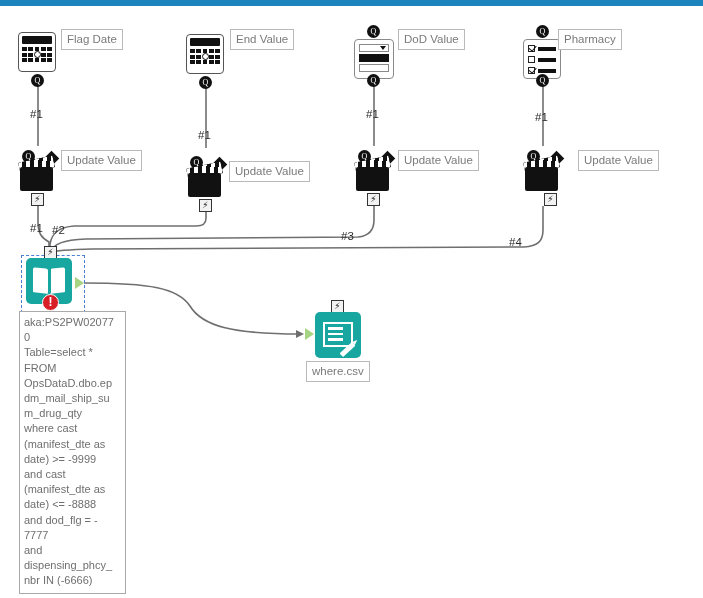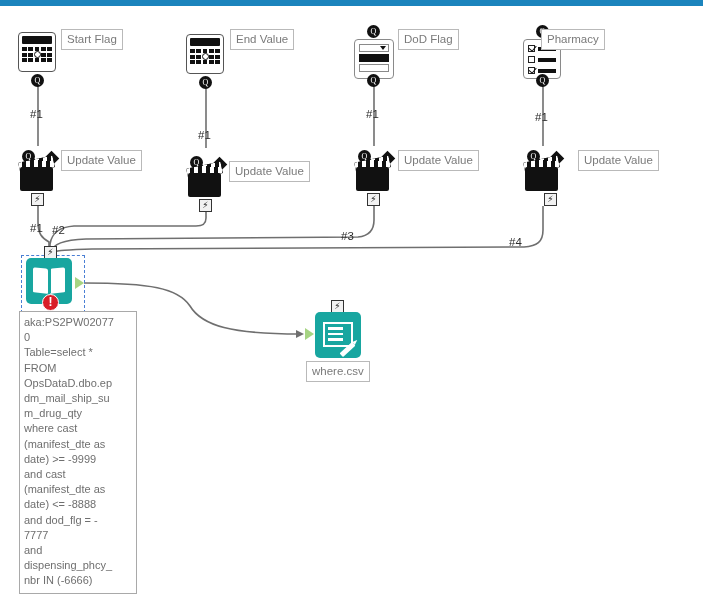--- a/index.html
+++ b/index.html
@@ -166,21 +166,21 @@
   
   .edge-label{
     position:absolute;color:#2b2b2b;font-size:11.5px;line-height:12px;
     font-family:"Liberation Sans",sans-serif;background:transparent;
   }
 
   
   .sqlbox{
     position:absolute;border:1px solid #a9a9a9;background:#ffffff;
     color:#6f6f6f;font-size:11px;line-height:15.2px;
-    padding:3px 12px 4px 4px;
+    padding:3px 1px 4px 4px;
     width:100px;
     word-break:break-all;
     white-space:pre-wrap;
     box-sizing:content-box;
   }
 </style>
 </head>
 <body>
 
 <div id="app">
@@ -240,21 +240,21 @@
               <i></i>
               <i></i>
               <i></i>
               <i></i>
             <div class="sel"></div>
           </div>
         </div>
       </div>
     </div>
     <div class="port-q" style="left:31px;top:68px;">Q</div>
-    <div class="caption" style="left:61px;top:23px;">Start Flag</div>
+    <div class="caption" style="left:61px;top:23px;">Flag Date</div>
     <div class="edge-label" style="left:30px;top:102px;">#1</div>
 
     <div class="node" style="left:186px;top:28px;">
       <div class="ico">
         <div class="cal">
           <div class="bar"></div>
           <div class="grid">
             <i></i>
               <i></i>
               <i></i>
@@ -285,21 +285,21 @@
         <div class="combo">
           <div class="row">
               <span class="caret"></span>
             </div>
           <div class="row filled"></div>
           <div class="row"></div>
         </div>
       </div>
     </div>
     <div class="port-q" style="left:367px;top:68px;">Q</div>
-    <div class="caption" style="left:398px;top:23px;">DoD Flag</div>
+    <div class="caption" style="left:398px;top:23px;">DoD Value</div>
     <div class="edge-label" style="left:366px;top:102px;">#1</div>
 
     <div class="port-q" style="left:536px;top:19px;">Q</div>
     <div class="node" style="left:523px;top:33px;">
       <div class="ico">
         <div class="cklist">
           <div class="li">
               <span class="bx on"></span>
               <span class="ln"></span>
             </div>
@@ -308,21 +308,21 @@
               <span class="ln"></span>
             </div>
           <div class="li">
               <span class="bx on"></span>
               <span class="ln"></span>
             </div>
         </div>
       </div>
     </div>
     <div class="port-q" style="left:536px;top:68px;">Q</div>
-    <div class="caption" style="left:541px;top:23px;">Pharmacy</div>
+    <div class="caption" style="left:558px;top:23px;">Pharmacy</div>
     <div class="edge-label" style="left:535px;top:105px;">#1</div>
 
     <div class="port-q" style="left:22px;top:144px;">Q</div>
     <div class="node" style="left:18px;top:143px;">
       <div class="clap">
         <div class="dot"></div>
         <div class="stripes"></div>
         <div class="body"></div>
       </div>
     </div>

